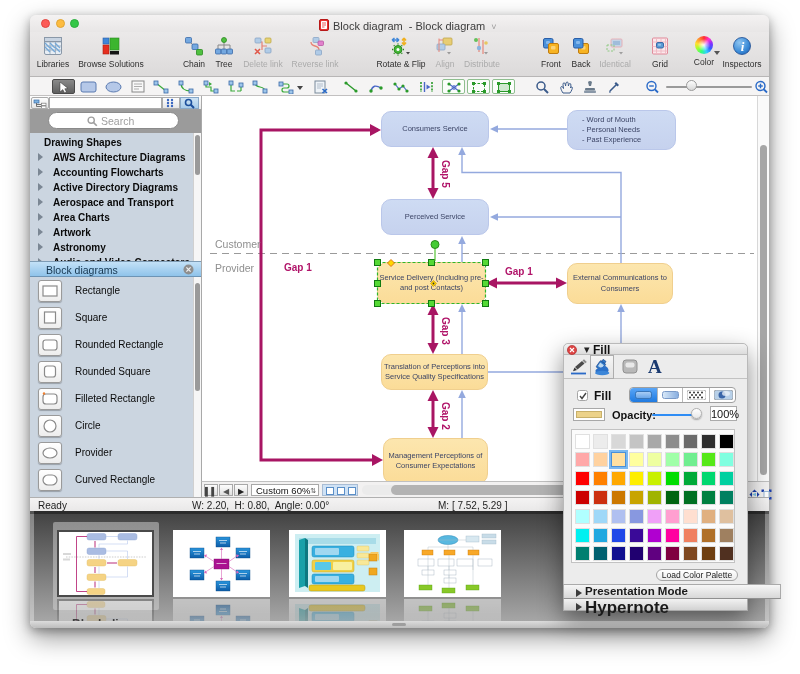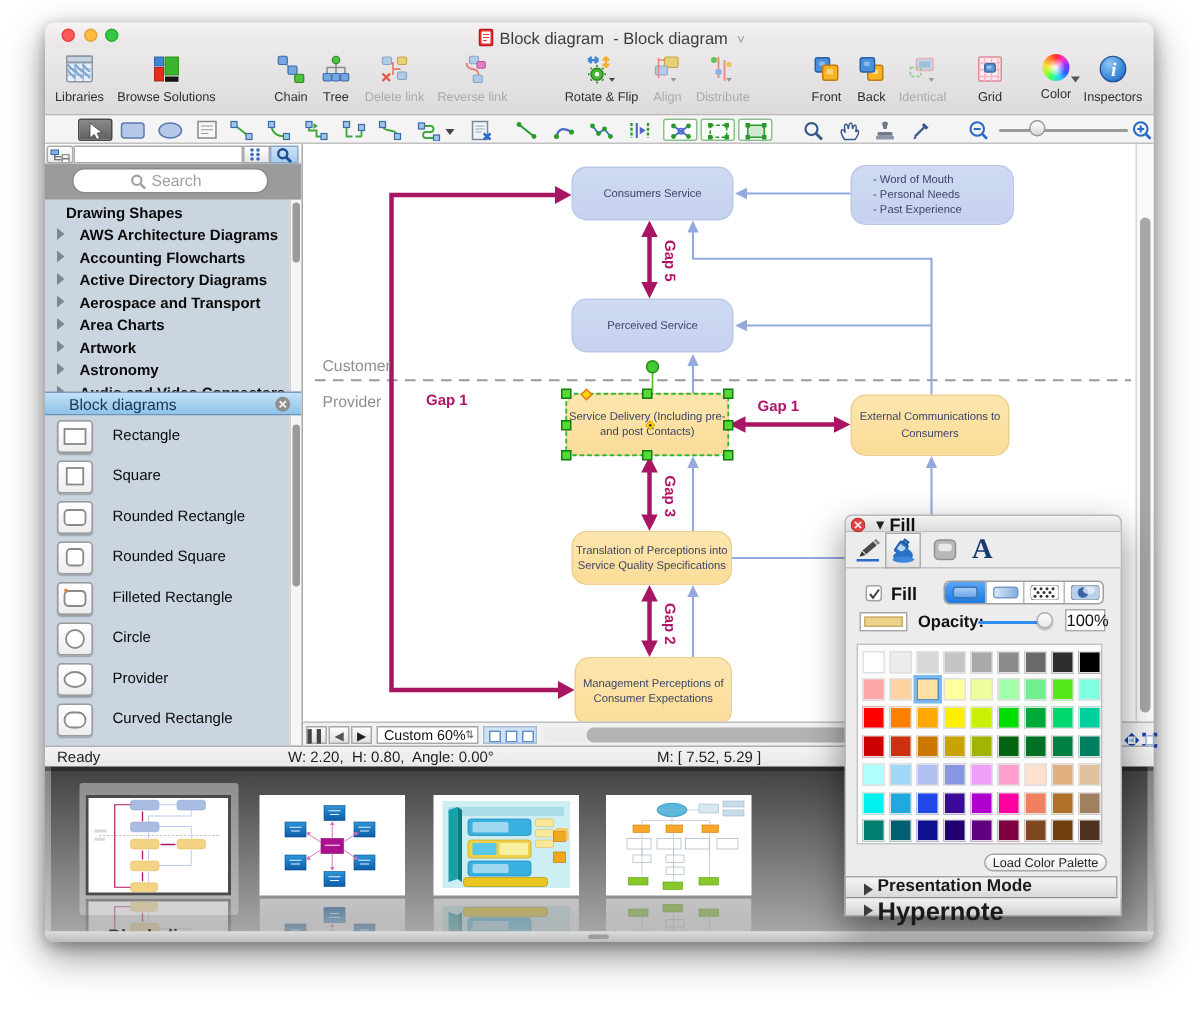--- a/index.html
+++ b/index.html
@@ -870,21 +870,21 @@
       <div style="position:absolute; left:21px; top:116.30000000000001px; width:14.5px; height:15px; background:#006070; border:1px solid #e0e0e0;"></div>
       <div style="position:absolute; left:39px; top:116.30000000000001px; width:14.5px; height:15px; background:#101090; border:1px solid #e0e0e0;"></div>
       <div style="position:absolute; left:57px; top:116.30000000000001px; width:14.5px; height:15px; background:#200070; border:1px solid #e0e0e0;"></div>
       <div style="position:absolute; left:75px; top:116.30000000000001px; width:14.5px; height:15px; background:#600080; border:1px solid #e0e0e0;"></div>
       <div style="position:absolute; left:93px; top:116.30000000000001px; width:14.5px; height:15px; background:#800040; border:1px solid #e0e0e0;"></div>
       <div style="position:absolute; left:111px; top:116.30000000000001px; width:14.5px; height:15px; background:#7f4820; border:1px solid #e0e0e0;"></div>
       <div style="position:absolute; left:129px; top:116.30000000000001px; width:14.5px; height:15px; background:#6f3f10; border:1px solid #e0e0e0;"></div>
       <div style="position:absolute; left:147px; top:116.30000000000001px; width:14.5px; height:15px; background:#503020; border:1px solid #e0e0e0;"></div>
     </div>
   <div class="abs" style="left:92px; top:225px; width:82px; height:12px; background:linear-gradient(#ffffff,#ececec); border:1px solid #a5a5a5; border-radius:6px; font-size:8.5px; color:#222; text-align:center; line-height:11px; overflow:hidden;">Load Color Palette</div>
-  <div class="abs" style="left:-1px; top:240px; width:182px; height:14.5px; background:linear-gradient(#f6f6f6,#d8d8d8); border:1px solid #aaa; border-bottom:1px solid #909090;">
+  <div class="abs" style="left:-1px; top:240px; width:218px; height:14.5px; background:linear-gradient(#f6f6f6,#d8d8d8); border:1px solid #aaa; border-bottom:1px solid #909090;">
     <span class="ptri"></span>
       <span style="position:absolute; left:21px; top:0px; font-size:11.5px; font-weight:bold; color:#1a1a1a;">Presentation Mode</span>
   </div>
   <div class="abs" style="left:-1px; top:254.5px; width:185px; height:12.5px; background:linear-gradient(#f2f2f2,#d2d2d2); border:1px solid #aaa; border-top:none;">
     <span class="ptri"></span>
       <span style="position:absolute; left:21px; top:-1px; font-size:17px; font-weight:bold; color:#1a1a1a;">Hypernote</span>
   </div>
 </div>
 
 </body></html>

